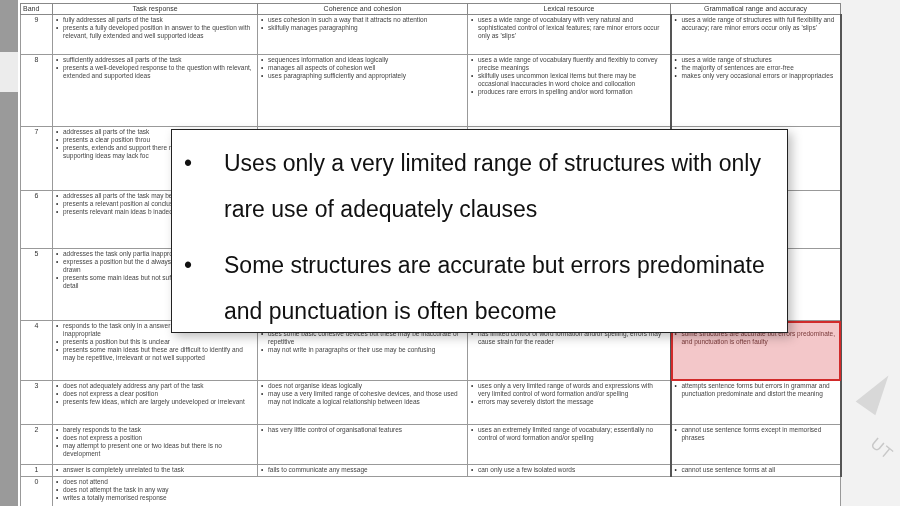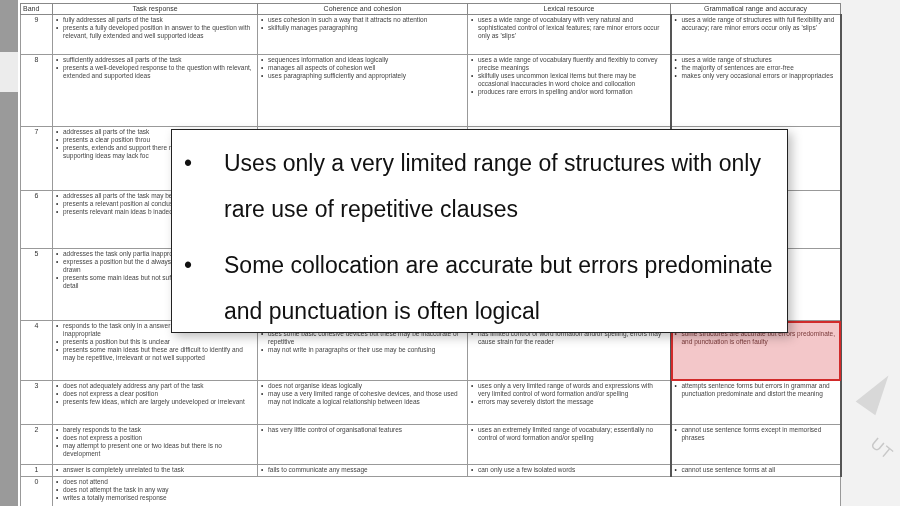--- a/index.html
+++ b/index.html
@@ -351,22 +351,22 @@
       </tr>
     </tbody>
 </table>
 
 <div class="callout">
   <div class="point p1">
     <span class="bullet">•</span>
     <span class="txt">Uses only a very limited range of structures with only</span>
   </div>
   <div class="point p1b">
-    <span class="txt">rare use of repetitive clauses</span>
+    <span class="txt">rare use of adequately clauses</span>
   </div>
   <div class="point p2">
     <span class="bullet">•</span>
-    <span class="txt">Some collocation are accurate but errors predominate</span>
+    <span class="txt">Some structures are accurate but errors predominate</span>
   </div>
   <div class="point p2b">
-    <span class="txt">and punctuation is often logical</span>
+    <span class="txt">and punctuation is often become</span>
   </div>
 </div>
 
 </body></html>

